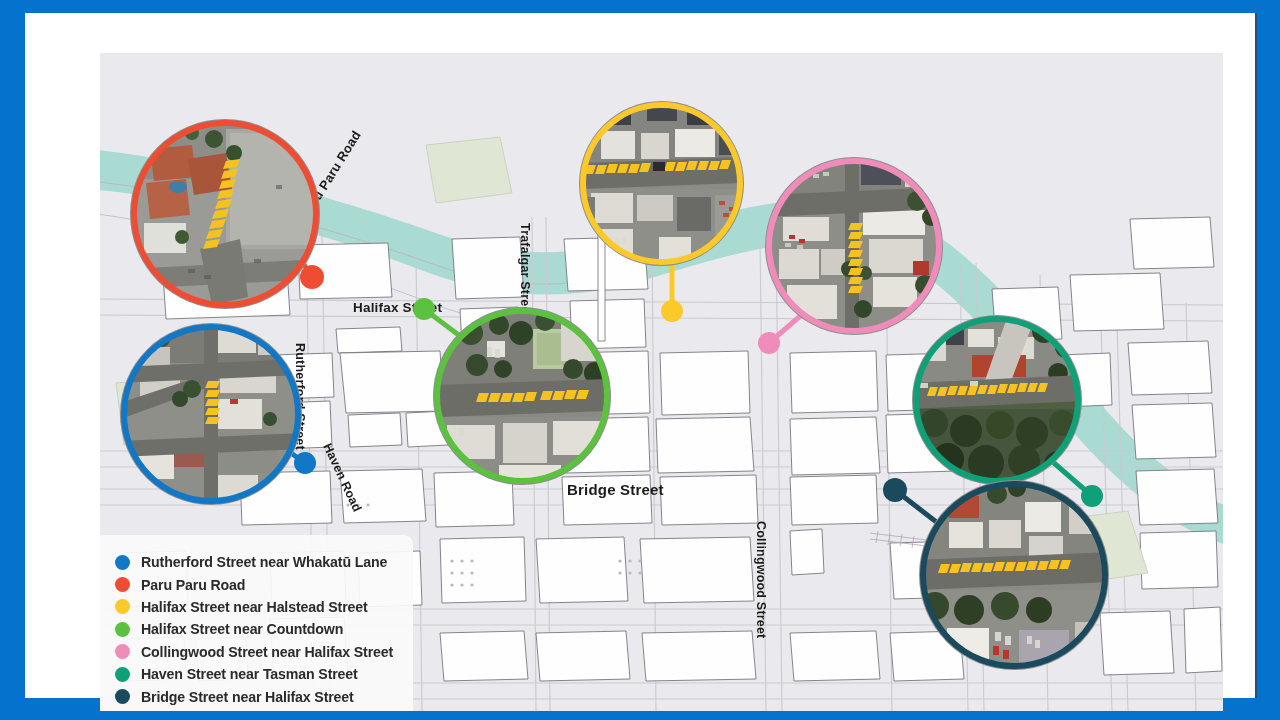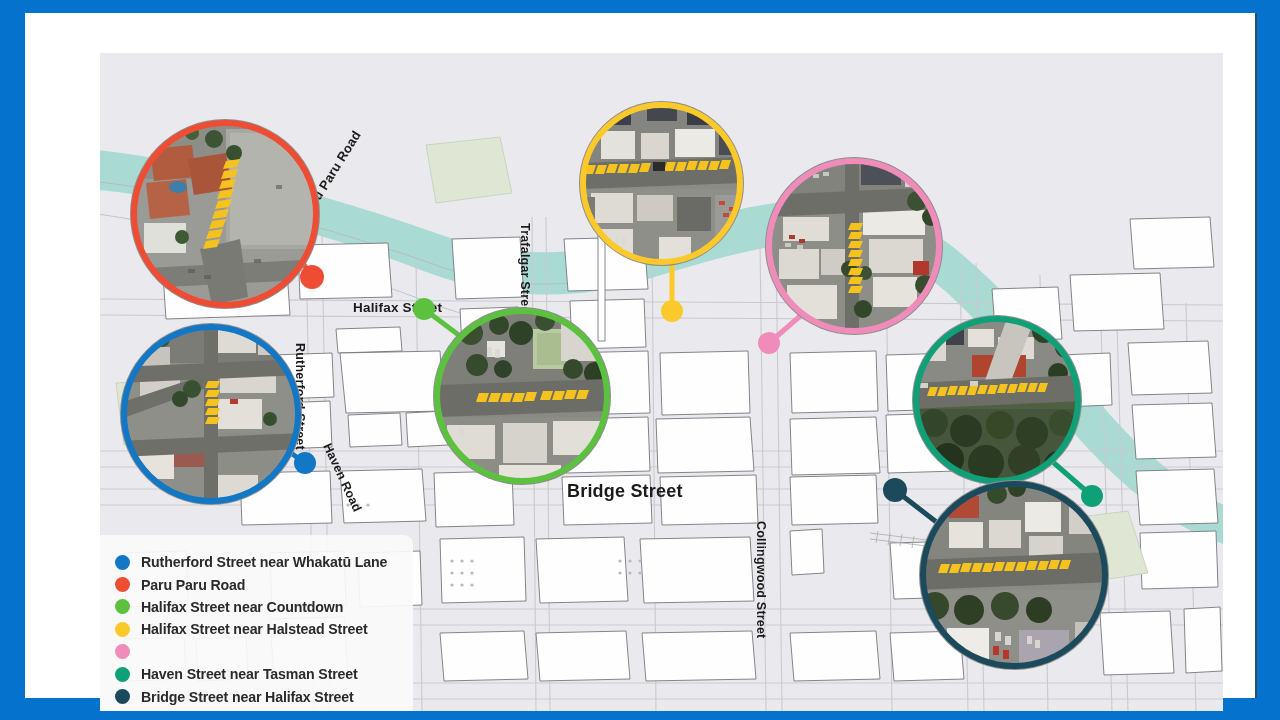--- a/index.html
+++ b/index.html
@@ -242,21 +242,21 @@
       <div class="street" style="left:198px;top:160px;font-size:13px;transform:rotate(-58deg);transform-origin:left top;">Paru Paru Road</div>
 
       <div class="street" style="left:253px;top:247px;font-size:13.5px;">Halifax Street</div>
 
       <div class="street" style="left:432px;top:170px;font-size:12.5px;transform:rotate(90deg);transform-origin:left top;">Trafalgar Street</div>
 
       <div class="street" style="left:207px;top:290px;font-size:12.5px;transform:rotate(90deg);transform-origin:left top;">Rutherford Street</div>
 
       <div class="street" style="left:233px;top:388px;font-size:12.5px;transform:rotate(65deg);transform-origin:left top;">Haven Road</div>
 
-      <div class="street" style="left:467px;top:428px;font-size:18px;">Bridge Street</div>
+      <div class="street" style="left:467px;top:428px;font-size:15px;">Bridge Street</div>
 
       <div class="street" style="left:668px;top:468px;font-size:12.5px;transform:rotate(90deg);transform-origin:left top;">Collingwood Street</div>
 
       <svg width="1123" height="658" viewBox="0 0 1123 658" style="z-index:2;">
         <g stroke-linecap="round">
           <line x1="180" y1="175" x2="212" y2="224" stroke="#ef4d33" stroke-width="5"></line>
           <line x1="160" y1="378" x2="205" y2="410" stroke="#1277c4" stroke-width="5"></line>
           <line x1="372" y1="292" x2="324" y2="256" stroke="#5cc13f" stroke-width="5"></line>
           <line x1="572" y1="205" x2="572" y2="258" stroke="#fcc92b" stroke-width="5"></line>
           <line x1="706" y1="258" x2="669" y2="290" stroke="#f08cb9" stroke-width="5"></line>
@@ -646,31 +646,32 @@
           <span class="legend-swatch" style="background:#1277c4"></span>
           <span class="legend-label">Rutherford Street near Whakatū Lane</span>
         </div>
 
         <div class="legend-row">
           <span class="legend-swatch" style="background:#ef4d33"></span>
           <span class="legend-label">Paru Paru Road</span>
         </div>
 
         <div class="legend-row">
+          <span class="legend-swatch" style="background:#fcc92b"></span>
+          <span class="legend-label">Halifax Street near Halstead Street</span>
+        </div>
+
+        <div class="legend-row">
           <span class="legend-swatch" style="background:#5cc13f"></span>
           <span class="legend-label">Halifax Street near Countdown</span>
         </div>
 
         <div class="legend-row">
-          <span class="legend-swatch" style="background:#fcc92b"></span>
-          <span class="legend-label">Halifax Street near Halstead Street</span>
-        </div>
-
-        <div class="legend-row">
           <span class="legend-swatch" style="background:#f08cb9"></span>
+          <span class="legend-label">Collingwood Street near Halifax Street</span>
         </div>
 
         <div class="legend-row">
           <span class="legend-swatch" style="background:#10a077"></span>
           <span class="legend-label">Haven Street near Tasman Street</span>
         </div>
 
         <div class="legend-row">
           <span class="legend-swatch" style="background:#1b4a5c"></span>
           <span class="legend-label">Bridge Street near Halifax Street</span>

